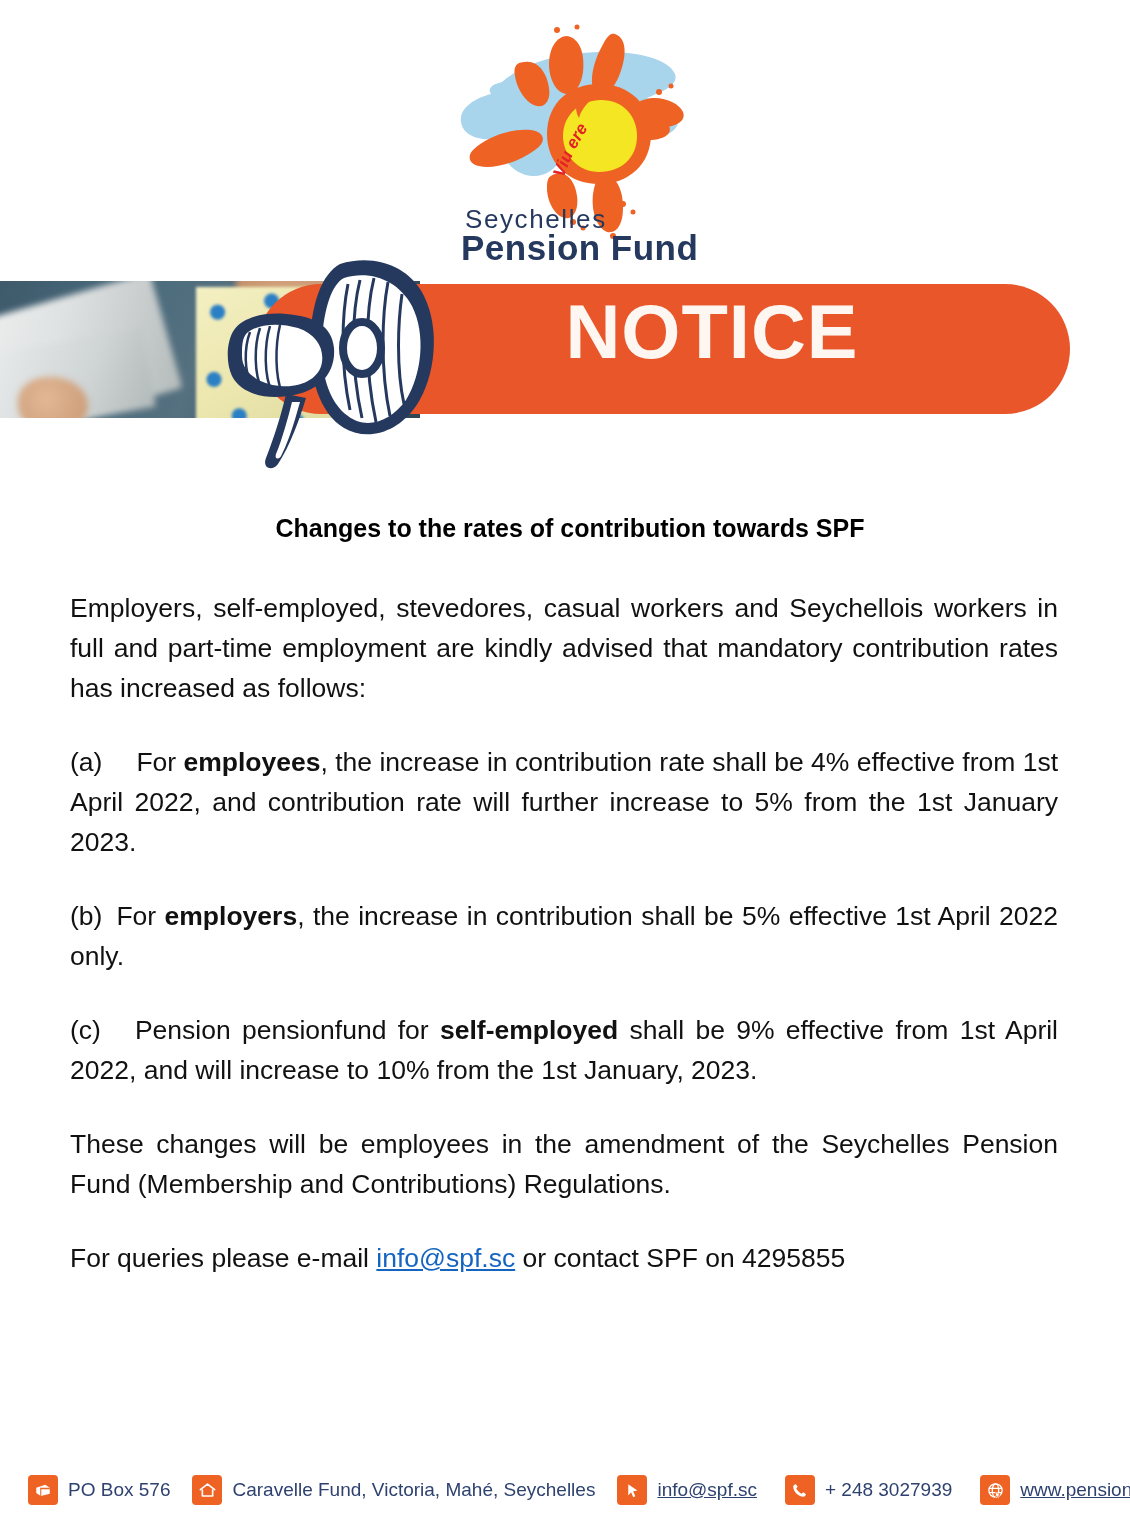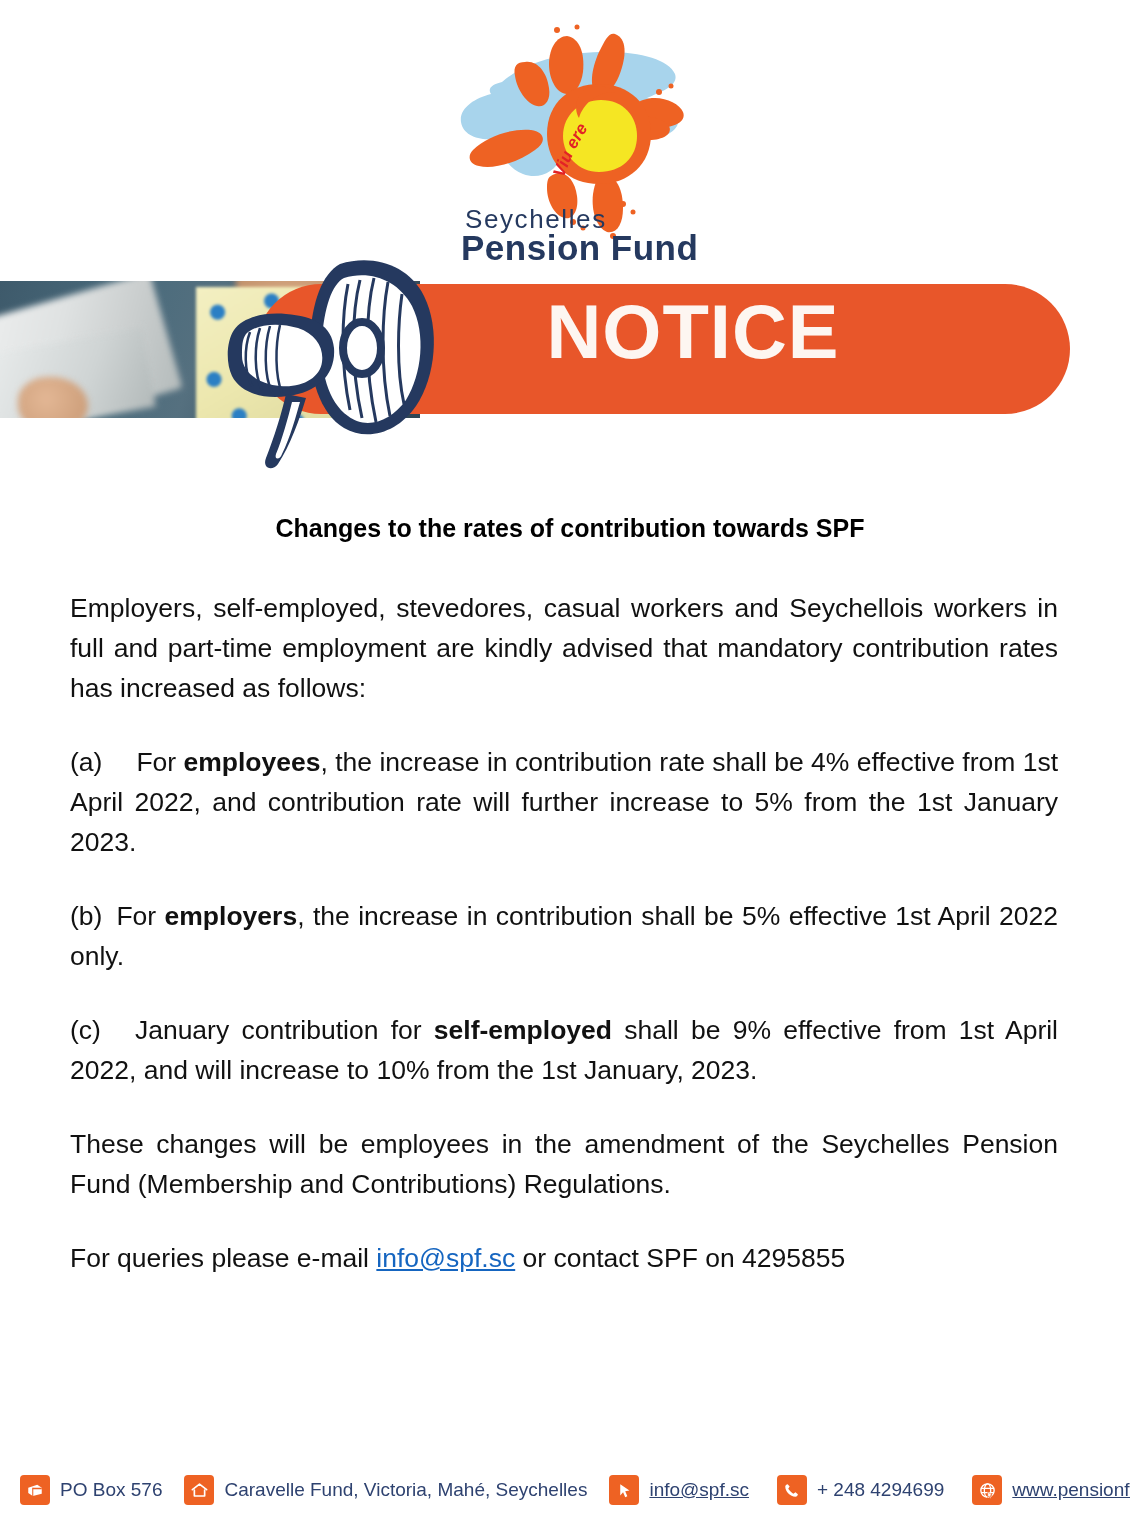--- a/index.html
+++ b/index.html
@@ -112,21 +112,21 @@
     position: absolute;
     left: 256px;
     top: 16px;
     width: 814px;
     height: 130px;
     background: #e8562a;
     border-radius: 65px;
   }
   #notice-word {
     position: absolute;
-    left: 513px;
+    left: 532px;
     top: 292px;
     width: 360px;
     text-align: center;
     font-size: 76px;
     line-height: 80px;
     font-weight: bold;
     color: #fdf6f1;
     letter-spacing: 1px;
     font-family: "Liberation Sans", sans-serif;
   }
@@ -173,21 +173,21 @@
   
   #footer {
     position: absolute;
     left: 0;
     top: 1462px;
     width: 1130px;
     height: 56px;
     display: flex;
     align-items: center;
     justify-content: flex-start;
-    padding-left: 20px;
+    padding-left: 28px;
     box-sizing: border-box;
   }
   .fitem {
     display: flex;
     align-items: center;
     white-space: nowrap;
   }
   .ficon {
     width: 30px;
     height: 30px;
@@ -324,21 +324,21 @@
 
 <div id="content">
   <div id="doc-title">Changes to the rates of contribution towards SPF</div>
 
   <p class="para">Employers, self-employed, stevedores, casual workers and Seychellois workers in full and part-time employment are kindly advised that mandatory contribution rates has increased as follows:</p>
 
   <p class="para"><span>(a)</span><span class="lbl-gap"></span><span>For </span><b>employees</b><span>, the increase in contribution rate shall be 4% effective from 1st April 2022, and contribution rate will further increase to 5% from the 1st January 2023.</span></p>
 
   <p class="para"><span>(b)</span><span class="lbl-gap-sm"></span><span>For </span><b>employers</b><span>, the increase in contribution shall be 5% effective 1st April 2022 only.</span></p>
 
-  <p class="para"><span>(c)</span><span class="lbl-gap"></span><span>January contribution for </span><b>self-employed</b><span> shall be 9% effective from 1st April 2022, and will increase to 10% from the 1st January, 2023.</span></p>
+  <p class="para"><span>(c)</span><span class="lbl-gap"></span><span>Pension pensionfund for </span><b>self-employed</b><span> shall be 9% effective from 1st April 2022, and will increase to 10% from the 1st January, 2023.</span></p>
 
   <p class="para">These changes will be employees in the amendment of the Seychelles Pension Fund (Membership and Contributions) Regulations.</p>
 
   <p class="para" style="text-align:left"><span>For queries please e-mail </span><a class="maillink" href="#">info@spf.sc</a><span> or contact SPF on 4295855</span></p>
 </div>
 
 <div id="footer">
 
   <div class="fitem">
     <span class="ficon">
@@ -375,21 +375,21 @@
   </div>
 
   <span class="fsep-wide"></span>
 
   <div class="fitem">
     <span class="ficon">
       <svg width="17" height="17" viewBox="0 0 24 24" fill="#ffffff">
         <path d="M6.6 3 C5 3 3.2 4.6 3.2 6.5 C3.2 13.8 10.2 20.8 17.5 20.8 C19.4 20.8 21 19 21 17.4 L17.6 14.6 L14.6 16.6 C12.4 15.2 8.8 11.6 7.4 9.4 L9.4 6.4 Z"></path>
       </svg>
     </span>
-    <span class="ftext">+ 248 4294699</span>
+    <span class="ftext">+ 248 3027939</span>
   </div>
 
   <span class="fsep-wide"></span>
 
   <div class="fitem">
     <span class="ficon">
       <svg width="19" height="19" viewBox="0 0 24 24" fill="none" stroke="#ffffff" stroke-width="1.7">
         <circle cx="12" cy="12" r="8.4"></circle>
         <ellipse cx="12" cy="12" rx="4" ry="8.4"></ellipse>
         <path d="M3.9 9.4 H20.1 M3.9 14.6 H20.1"></path>

